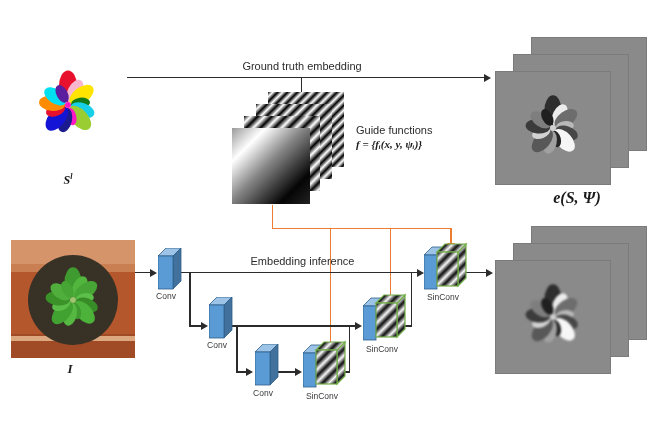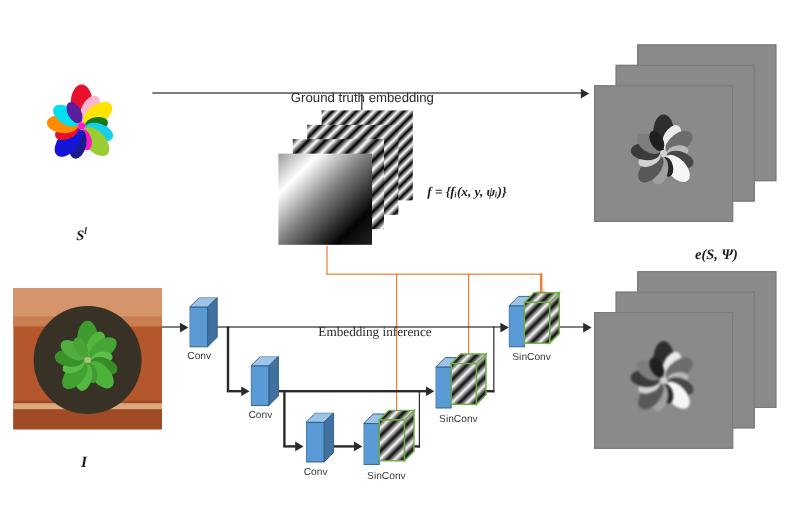--- a/index.html
+++ b/index.html
@@ -6,21 +6,21 @@
   #canvas{position:relative;width:669px;height:421px;background:#ffffff;overflow:hidden;
           font-family:"Liberation Sans", sans-serif;color:var(--text,#333);}
   .abs{position:absolute;}
   .ln{position:absolute;background:var(--arrow-black);}
   .ln-o{position:absolute;background:var(--arrow-orange);}
   .ah-r{position:absolute;width:0;height:0;border-top:4px solid transparent;
         border-bottom:4px solid transparent;border-left:7px solid var(--arrow-black);}
   .ah-d{position:absolute;width:0;height:0;border-left:4px solid transparent;
         border-right:4px solid transparent;border-top:7px solid var(--arrow-orange);}
   .cap{position:absolute;font-size:8.5px;color:#3a3a3a;text-align:center;}
-  .txt{position:absolute;font-size:11px;color:#2b2b2b;text-align:center;margin-top:16px;}
+  .txt{position:absolute;font-size:11px;color:#2b2b2b;text-align:center;}
   .math{font-family:"Liberation Serif", serif;font-style:italic;font-weight:bold;color:#1a1a1a;}
   .sq{position:absolute;box-sizing:border-box;}
   .guide-front{background:linear-gradient(135deg,#9a9a9a 0%,#ffffff 22%,#8a8a8a 46%,#050505 80%,#222 100%);}
   .guide-b1{background:repeating-linear-gradient(135deg,#000 0px,#fff 5px,#000 10px);}
   .guide-b2{background:repeating-linear-gradient(135deg,#000 0px,#fff 4px,#000 8px);}
   .guide-b3{background:repeating-linear-gradient(135deg,#000 0px,#fff 3.5px,#000 7px);}
   .gray-square{background:var(--embedding-bg);border:1px solid #7b7b7b;}
   .gray-square svg{display:block;}
   .soft{filter:blur(0.8px);}
   .cv-front{fill:var(--conv-front);stroke:var(--conv-stroke);stroke-width:.8;}
@@ -93,20 +93,21 @@
   <div class="ln" style="left:127px;top:76.7px;width:358px;height:1.6px;"></div>
   <div class="ah-r" style="left:484px;top:73.7px;"></div>
   <div class="ln" style="left:300.5px;top:78px;width:1.6px;height:14px;"></div>
   <div class="txt" style="left:202px;top:60px;width:200px;">Ground truth embedding</div>
 
   <div class="sq guide-b3" style="left:268px;top:92px;width:76px;height:75px;"></div>
   <div class="sq guide-b2" style="left:256px;top:104px;width:76px;height:75px;"></div>
   <div class="sq guide-b1" style="left:244px;top:116px;width:76px;height:75px;"></div>
   <div class="sq guide-front" style="left:232px;top:128px;width:78px;height:76px;"></div>
 
+  <div class="txt" style="left:356px;top:124px;width:120px;text-align:left;">Guide functions</div>
   <div class="txt math" style="left:356px;top:138px;width:130px;text-align:left;font-size:11px;">f = {fᵢ(x, y, ψᵢ)}</div>
 
   <div class="ln-o" style="left:271.5px;top:205px;width:1.6px;height:24px;"></div>
   <div class="ln-o" style="left:271.5px;top:227.5px;width:180px;height:1.6px;"></div>
   <div class="ln-o" style="left:329.5px;top:227.5px;width:1.6px;height:115px;"></div>
   <div class="ah-d" style="left:326.5px;top:342px;"></div>
   <div class="ln-o" style="left:389.5px;top:227.5px;width:1.6px;height:68px;"></div>
   <div class="ah-d" style="left:386.5px;top:295px;"></div>
   <div class="ln-o" style="left:450px;top:227.5px;width:1.6px;height:16px;"></div>
   <div class="ah-d" style="left:447px;top:243px;"></div>
@@ -236,21 +237,21 @@
         </g>
         <g transform="translate(57,56) rotate(304)">
           <ellipse cx="0" cy="-14.6064" rx="6.696" ry="11.6064" fill="#7e7e7e"></ellipse>
         </g>
         <g transform="translate(57,56) rotate(332)">
           <ellipse cx="0" cy="-12.0272" rx="5.207999999999999" ry="9.0272" fill="#1f1f1f"></ellipse>
         </g>
         <circle cx="57" cy="56" r="3" fill="#d0d0d0"></circle>
       </svg>
     </div>
-  <div class="txt math" style="left:547px;top:189px;width:100px;font-size:12px;">e(S, Ψ)</div>
+  <div class="txt math" style="left:527px;top:189px;width:100px;font-size:16px;">e(S, Ψ)</div>
 
   <svg class="abs" style="left:11px;top:240px;" width="124" height="118">
       <rect x="0" y="0" width="124" height="118" fill="#b5572c"></rect>
       <rect x="0" y="0" width="124" height="24" fill="#d6946b"></rect>
       <rect x="0" y="24" width="124" height="8" fill="#c97f52"></rect>
       <rect x="0" y="94" width="124" height="24" fill="#a14a26"></rect>
       <rect x="0" y="96" width="124" height="5" fill="#dca87f"></rect>
       <circle cx="62" cy="60" r="45" fill="#383226"></circle>
       <g transform="translate(62,60) rotate(0)">
         <ellipse cx="0" cy="-17.8304" rx="8.556" ry="14.830400000000001" fill="#3f9b2f"></ellipse>
@@ -292,21 +293,21 @@
         <ellipse cx="0" cy="-12.0272" rx="5.207999999999999" ry="9.0272" fill="#46a534"></ellipse>
       </g>
       <circle cx="62" cy="60" r="3" fill="#9fc76f"></circle>
     </svg>
   <div class="txt math" style="left:58px;top:361px;width:24px;font-size:13px;">I</div>
 
   <div class="ln" style="left:135px;top:271.7px;width:17px;height:1.6px;"></div>
   <div class="ah-r" style="left:150px;top:268.7px;"></div>
   <div class="ln" style="left:181px;top:271.7px;width:237px;height:1.6px;"></div>
   <div class="ah-r" style="left:417px;top:268.7px;"></div>
-  <div class="txt" style="left:250px;top:255px;width:125px;font-family:Liberation Serif, serif;">Embedding inference</div>
+  <div class="txt" style="left:240px;top:255px;width:125px;">Embedding inference</div>
 
   <div class="ln" style="left:189px;top:272px;width:1.6px;height:54px;"></div>
   <div class="ln" style="left:189px;top:325px;width:13px;height:1.6px;"></div>
   <div class="ah-r" style="left:201px;top:322px;"></div>
 
   <div class="ln" style="left:232px;top:325px;width:124px;height:1.6px;"></div>
   <div class="ah-r" style="left:355px;top:322px;"></div>
   <div class="ln" style="left:236px;top:325px;width:1.6px;height:47px;"></div>
   <div class="ln" style="left:236px;top:371px;width:11px;height:1.6px;"></div>
   <div class="ah-r" style="left:246px;top:368px;"></div>

